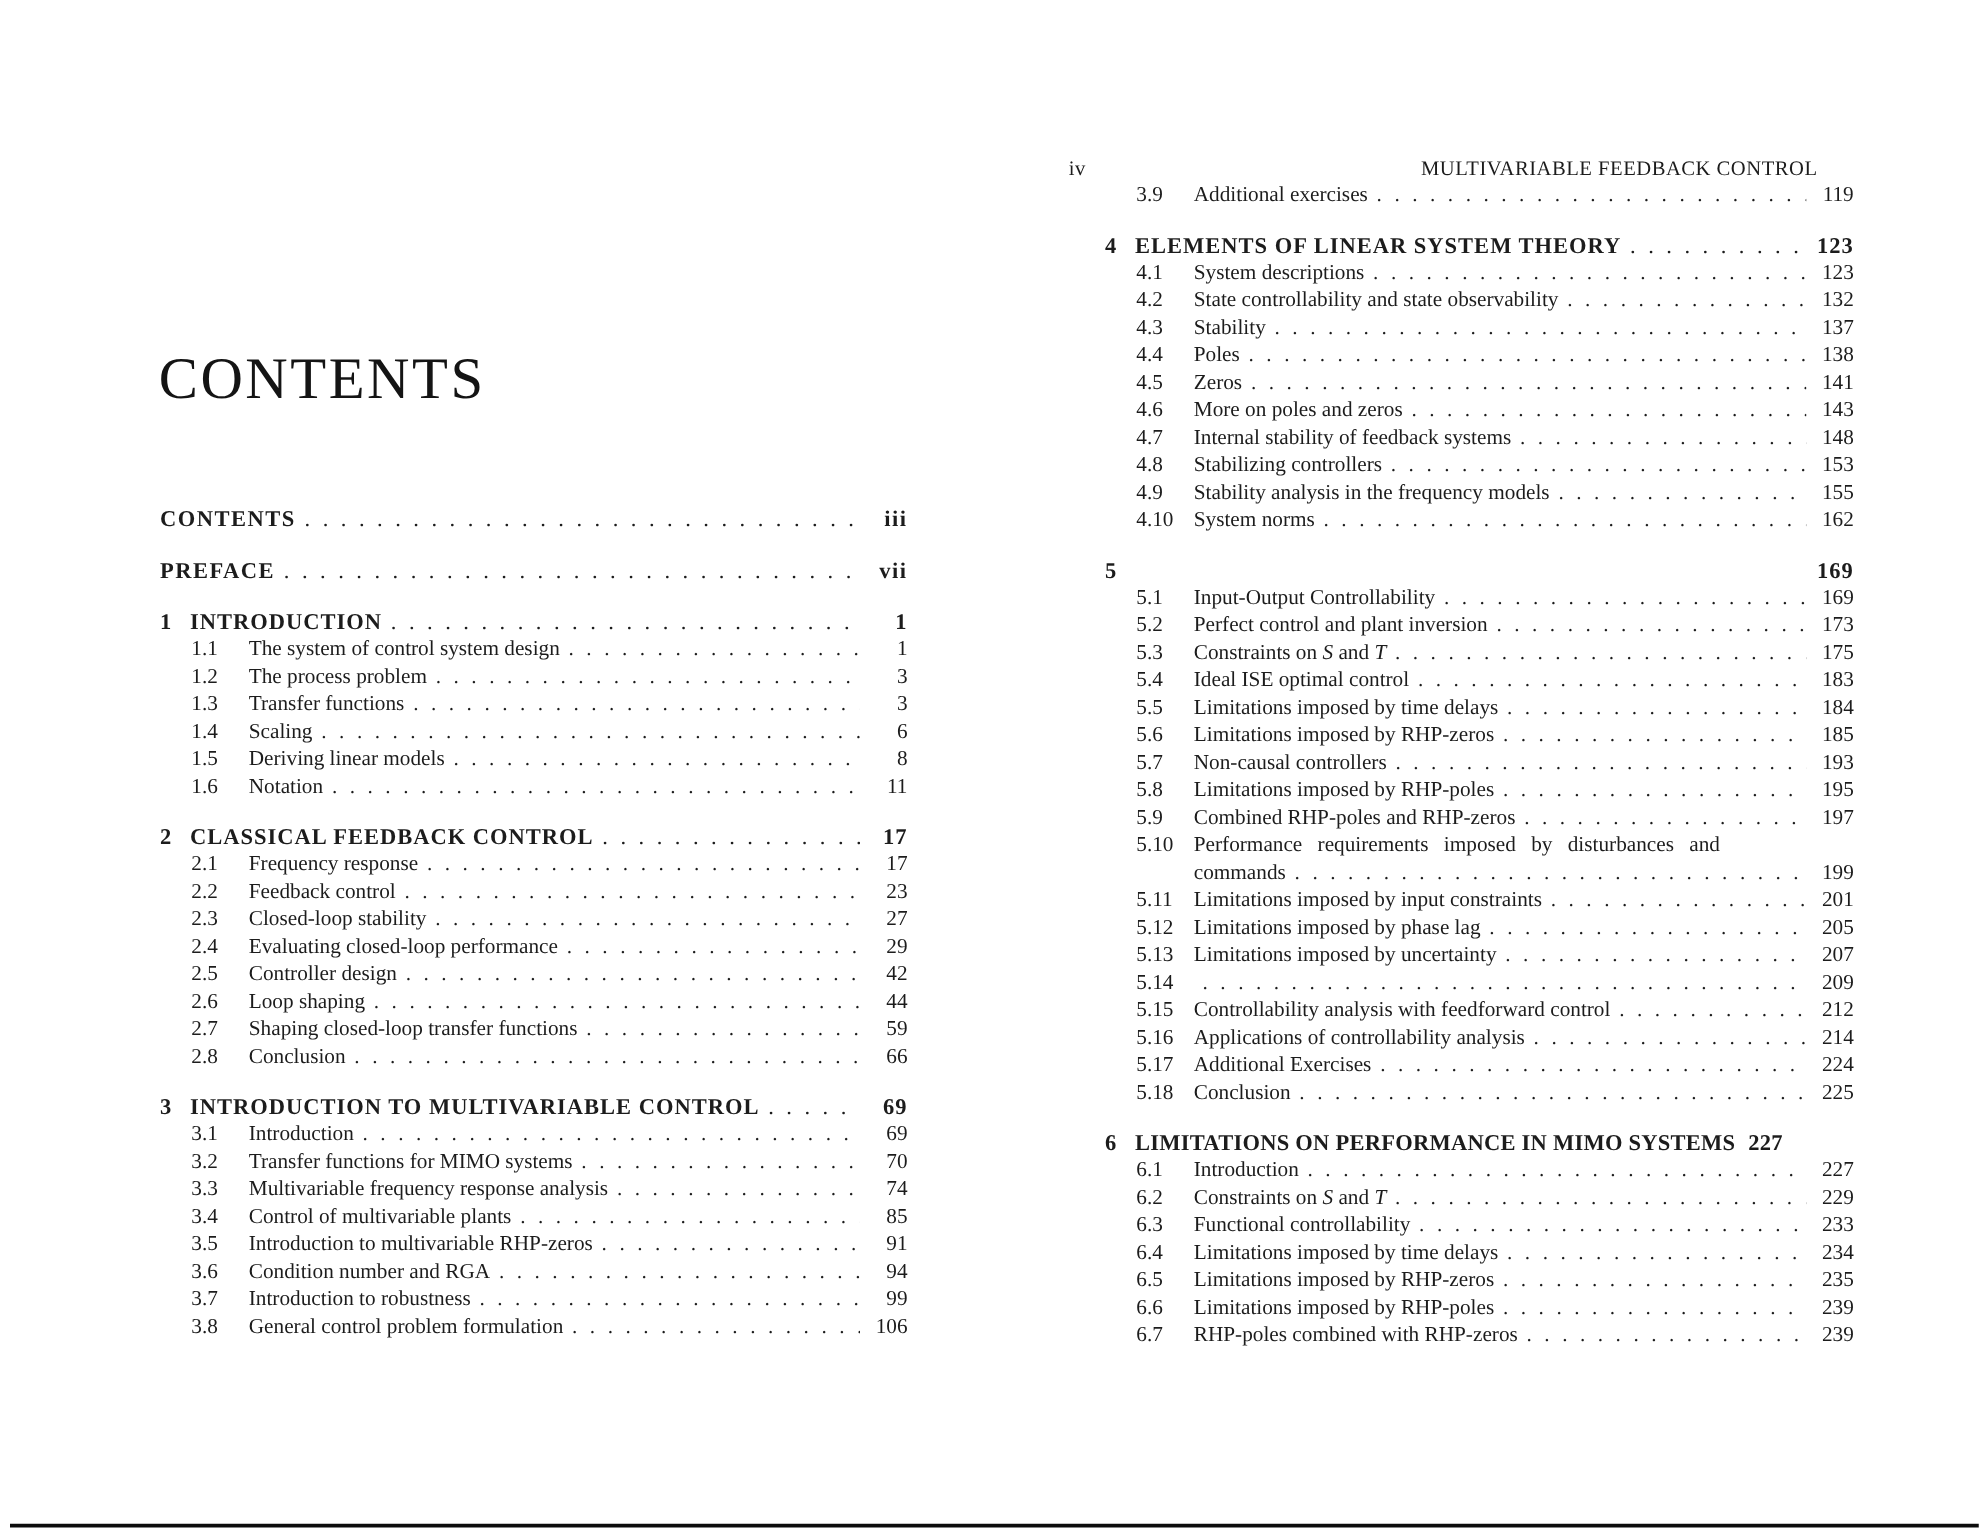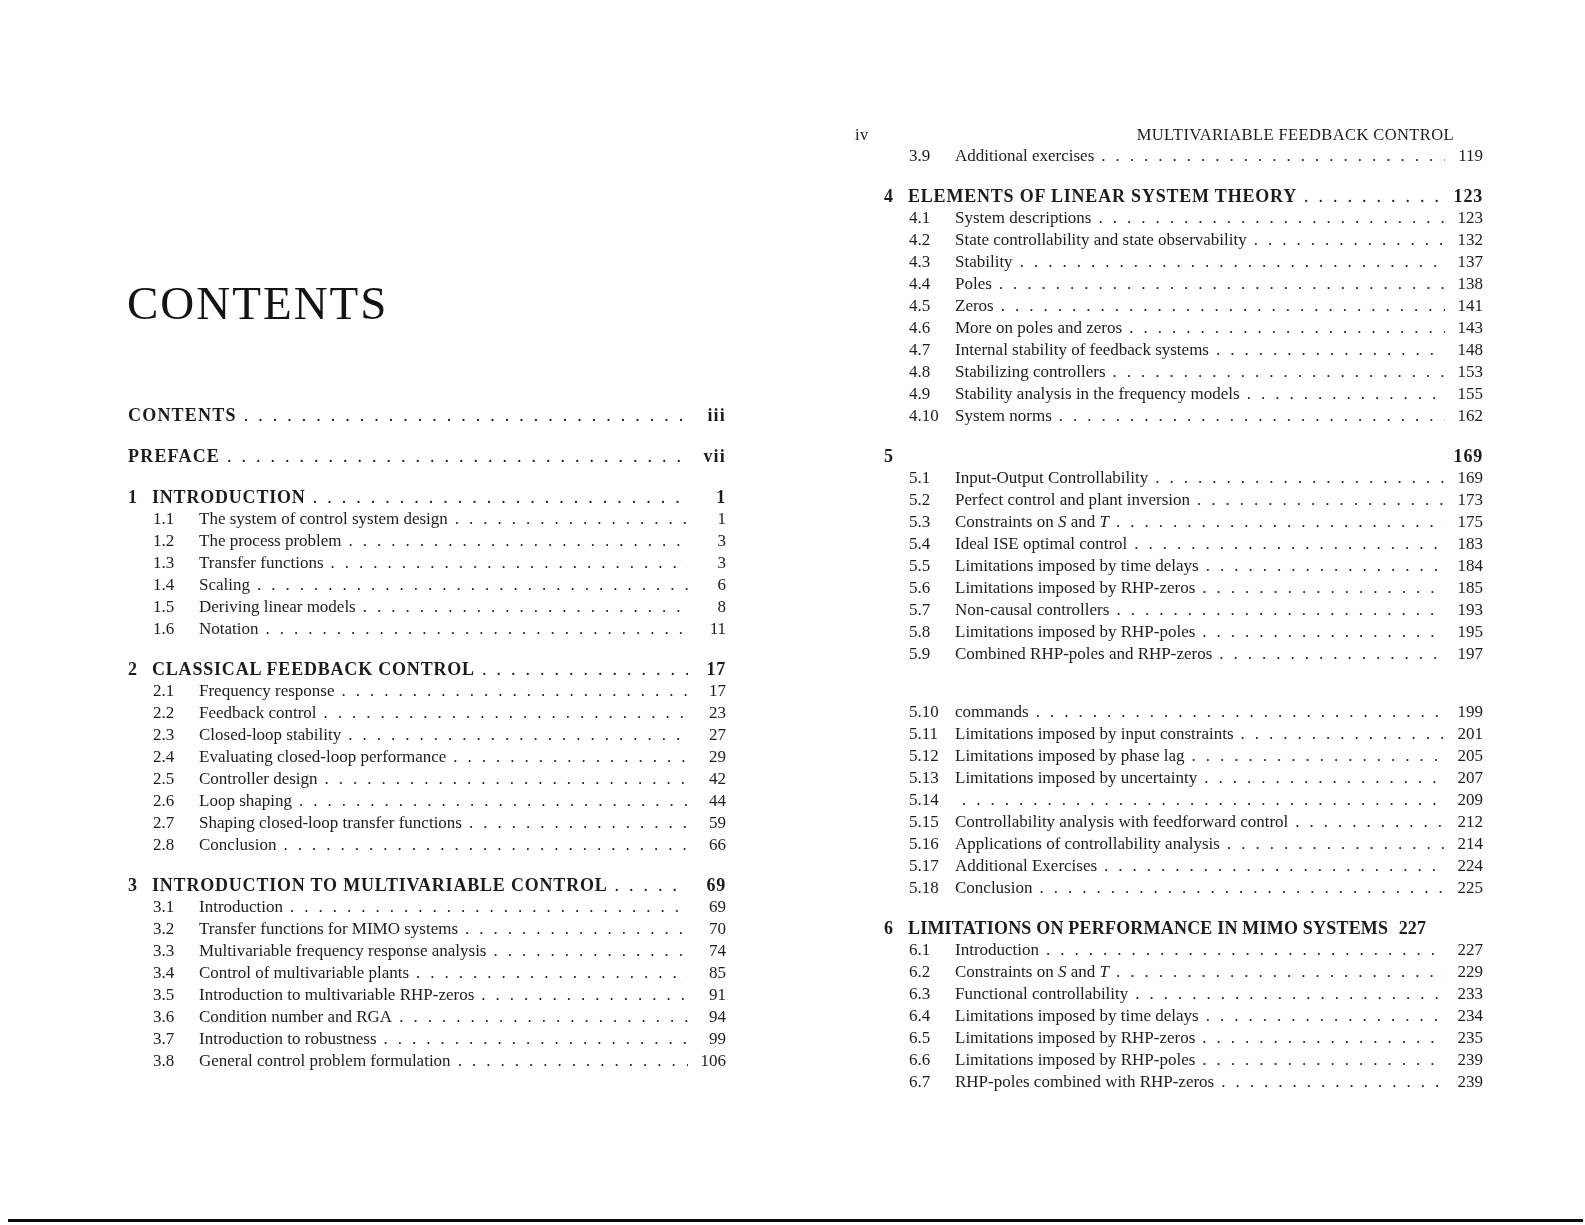--- a/index.html
+++ b/index.html
@@ -24,21 +24,21 @@
   .toc-line.front{font-weight:bold;letter-spacing:1.2px;font-size:18px;}
   .toc-line.section{font-weight:normal;}
   .toc-line.section .num{width:46px;margin-left:25px;}
   .t-title{flex:none;white-space:nowrap;}
   .leader{flex:1 1 0;min-width:0;overflow:hidden;white-space:nowrap;
           letter-spacing:10px;padding-left:7px;font-weight:normal;}
   .spacer{flex:1 1 0;}
   .page-num{flex:none;min-width:38px;text-align:right;}
   .wrap2{flex:1 1 0;min-width:0;}
   .wrap2 .l1{word-spacing:8px;white-space:nowrap;}
-  .wrap2 .l2{display:flex;align-items:center;margin-top:36px;}
+  .wrap2 .l2{display:flex;align-items:center;}
   .footer-rule{position:absolute;left:8px;top:1219px;width:1575px;height:3px;
                background:#0c0c0c;}
 </style>
 </head>
 <body>
 
 <div class="page">
   <h1 class="doc-title">CONTENTS</h1>
 
   <div class="header">
@@ -351,20 +351,21 @@
         </div>
         <div class="toc-line section">
           <span class="num">5.9</span>
           <span class="t-title">Combined RHP-poles and RHP-zeros</span>
           <span class="leader">..........................................................................................</span>
           <span class="page-num">197</span>
         </div>
         <div class="toc-line section">
           <span class="num">5.10</span>
           <div class="wrap2">
+            <div class="l1 t-title">Performance requirements imposed by disturbances and</div>
             <div class="l2">
               <span class="t-title">commands</span>
               <span class="leader">..........................................................................................</span>
               <span class="page-num">199</span>
             </div>
           </div>
         </div>
         <div class="toc-line section">
           <span class="num">5.11</span>
           <span class="t-title">Limitations imposed by input constraints</span>

